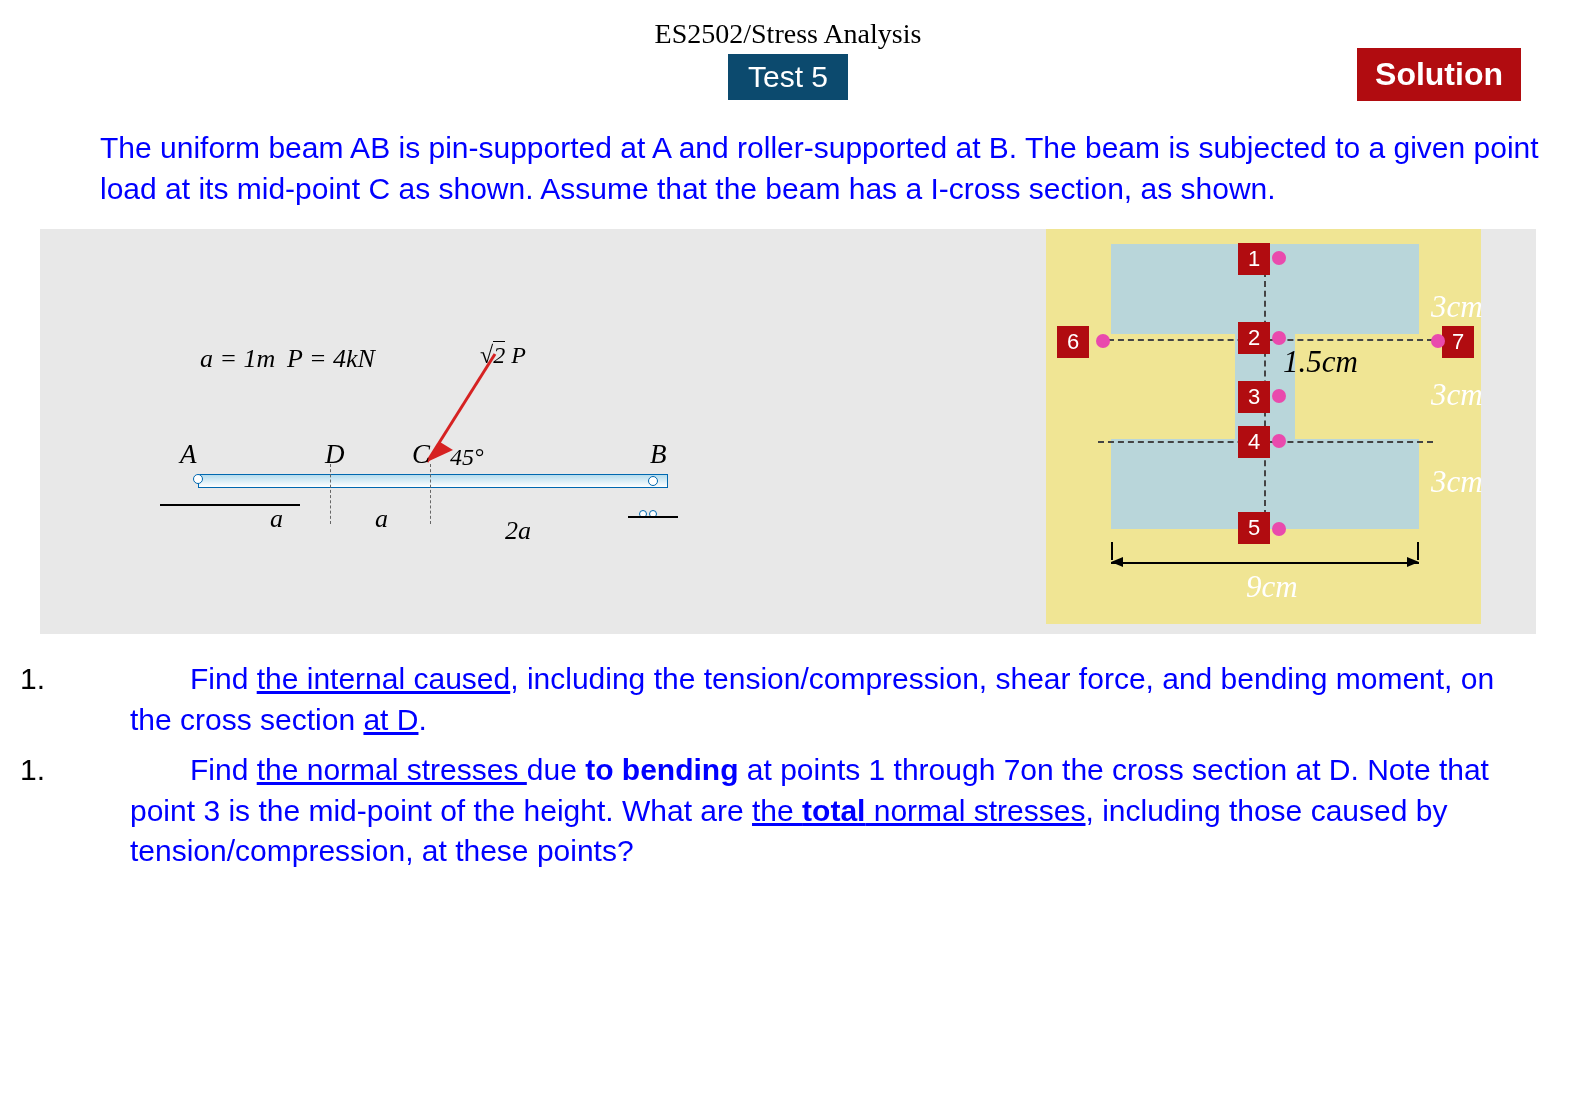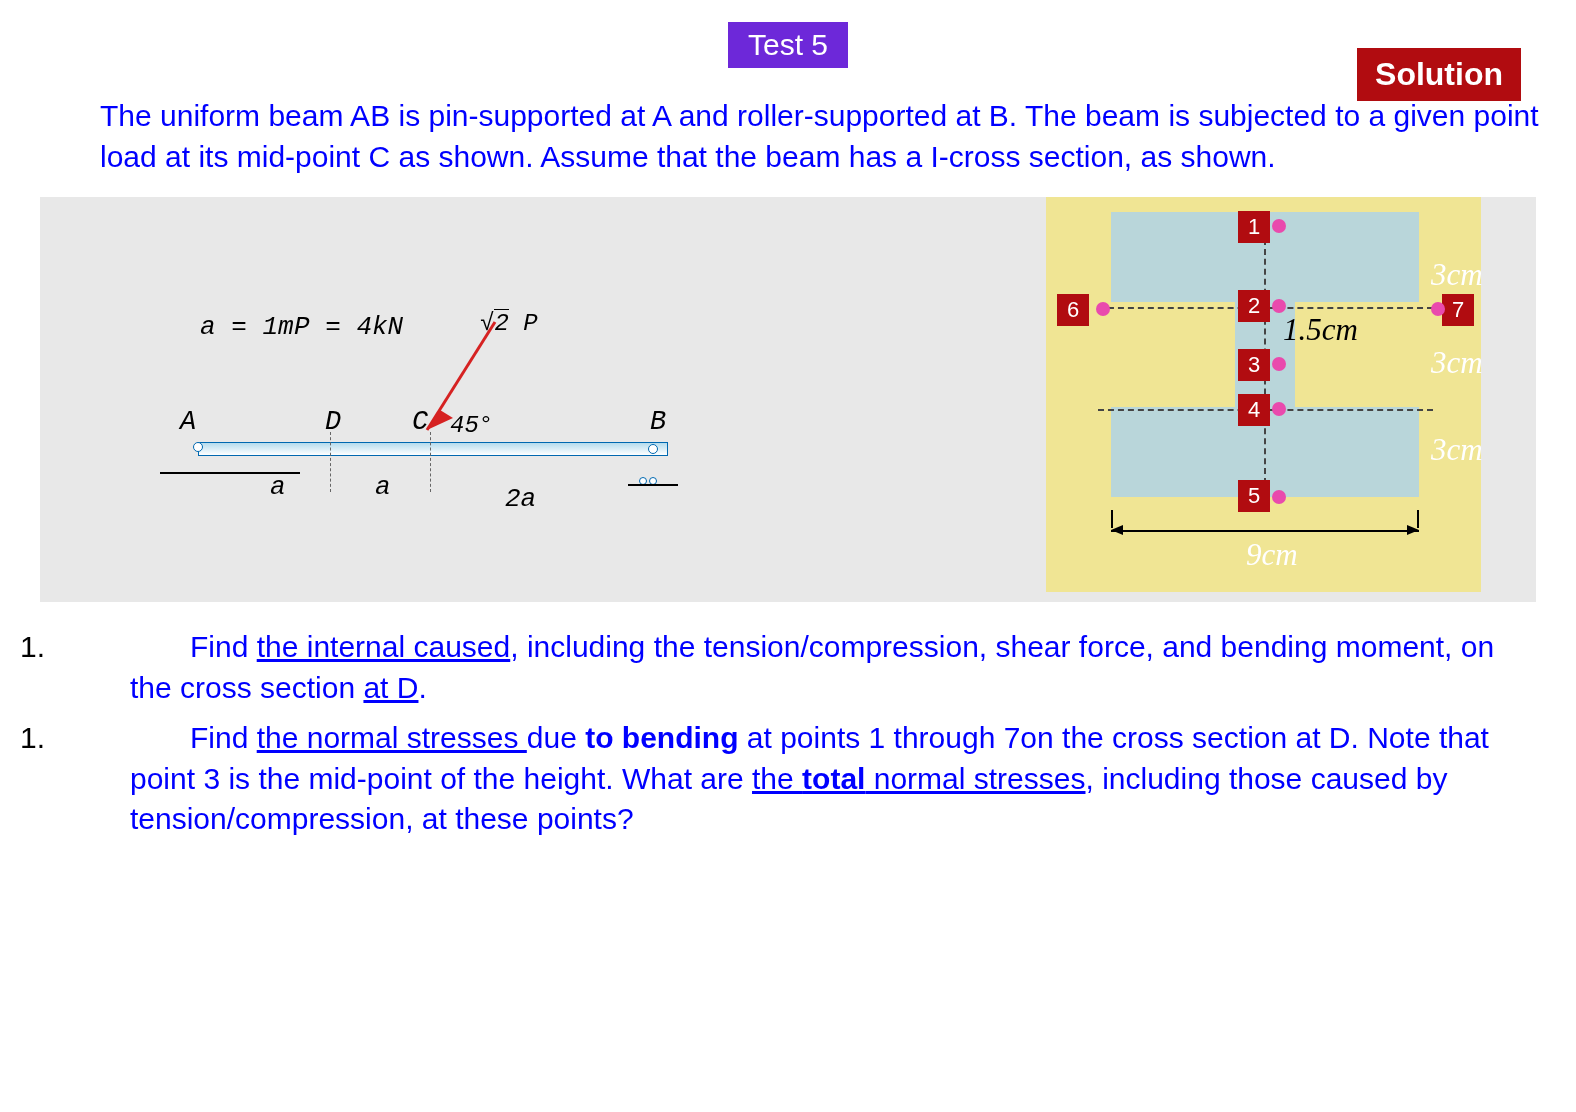--- a/index.html
+++ b/index.html
@@ -14,21 +14,21 @@
       text-align: center;
       padding-top: 18px;
     }
     .course-title {
       font-size: 28px;
       font-family: "Times New Roman", serif;
       color: #000;
     }
     .test-badge {
       display: inline-block;
-      background: #6d28d9;
+      background: #0c4a6e;
       color: #fff;
       font-size: 30px;
       padding: 6px 20px 6px 20px;
       margin-top: 4px;
     }
     .solution-badge {
       position: absolute;
       right: 55px;
       top: 48px;
       background: #b10c10;
@@ -49,21 +49,21 @@
       height: 405px;
       position: relative;
     }
     
     .beam-diagram {
       position: absolute;
       left: 90px;
       top: 75px;
       width: 600px;
       height: 260px;
-      font-family: Liberation Mono, monospace;
+      font-family: Liberation Serif, serif;
       font-style: italic;
     }
     .param-text {
       position: absolute;
       font-size: 26px;
       color: #000;
     }
     .beam {
       position: absolute;
       left: 68px;
@@ -234,31 +234,32 @@
       color: #0000ff;
     }
     .ul { text-decoration: underline; }
     .bold { font-weight: bold; }
     .indent1 { margin-left: 60px; }
   </style>
 </head>
 <body>
 
 <div class="header">
+  <div class="course-title">ES2502/Stress Analysis</div>
   <div class="test-badge">Test  5</div>
 </div>
 <div class="solution-badge">Solution</div>
 
 <div class="problem-statement">The uniform beam AB is pin-supported at A and roller-supported at B.  The beam is subjected to a given point load at its mid-point C as shown.  Assume that the beam has a I-cross section, as shown.</div>
 
 <div class="diagram-area">
 
   <div class="beam-diagram">
     <div class="param-text" style="left:70px; top:40px;">a = 1m</div>
-    <div class="param-text" style="left:164px; top:40px;">P = 4kN</div>
+    <div class="param-text" style="left:157px; top:40px;">P = 4kN</div>
     <div class="param-text" style="left:350px; top:38px; font-size:24px;">
       <span style="font-style:normal;">√</span><span style="border-top:1.5px solid #000;">2</span> <span>P</span>
     </div>
 
     <svg class="arrow" style="left:275px; top:40px; width:120px; height:140px;">
       <line x1="90" y1="10" x2="22" y2="118" stroke="#d62222" stroke-width="3"></line>
       <polygon points="22,118 35,98 48,106" fill="#d62222"></polygon>
     </svg>
 
     <div class="beam-label" style="left:50px; top:135px;">A</div>

